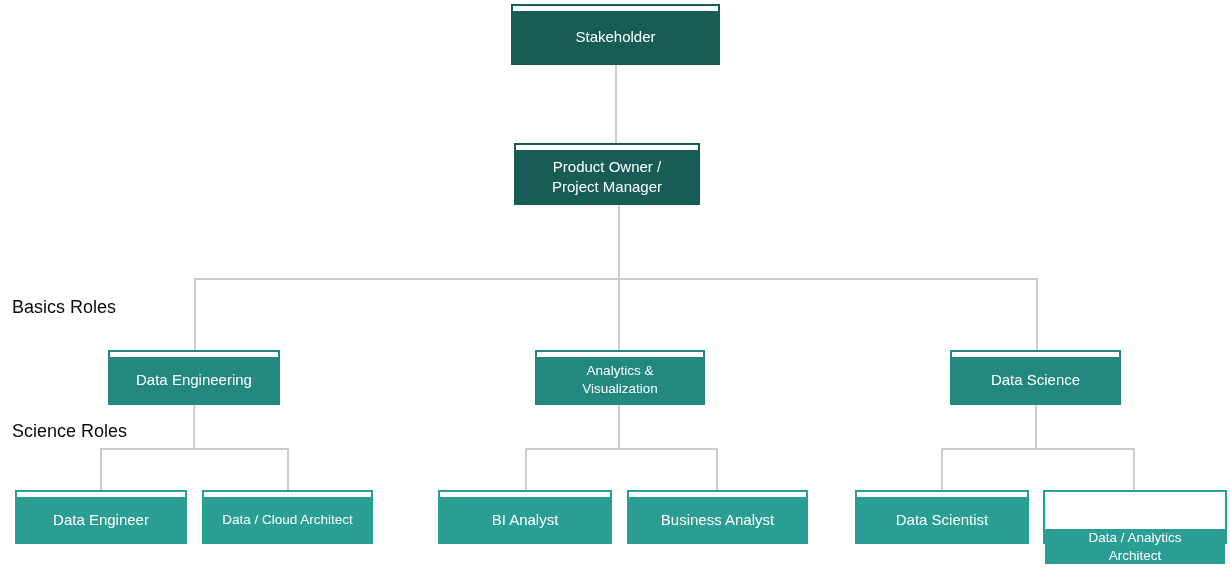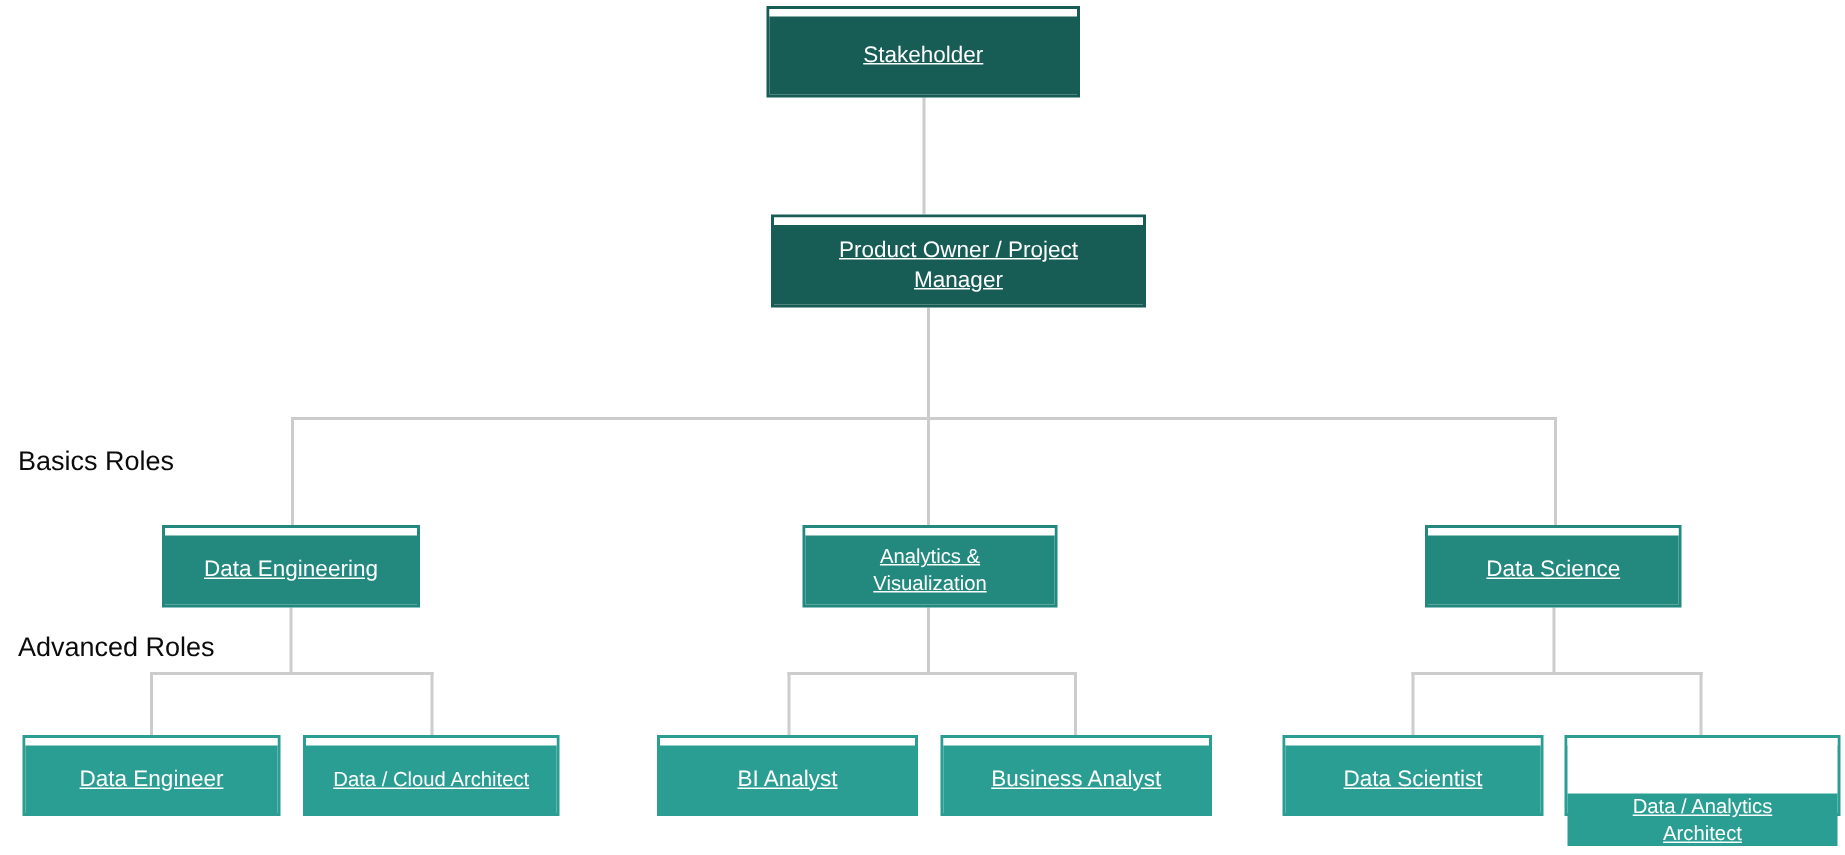--- a/index.html
+++ b/index.html
@@ -28,21 +28,20 @@
   .node .body {
     flex: 1;
     display: flex;
     align-items: center;
     justify-content: center;
     text-align: center;
     color: var(--node-text, #ffffff);
     font-size: 15px;
     line-height: 1.3;
     padding: 0 18px;
-    text-decoration: underline;
   }
   .node.dark  { border-color: var(--node-dark, #175d55); }
   .node.dark  .body { background: var(--node-dark, #175d55); }
   .node.mid   { border-color: var(--node-mid, #23887e); }
   .node.mid   .body { background: var(--node-mid, #23887e); }
   .node.light { border-color: var(--node-light, #2b9e93); }
   .node.light .body { background: var(--node-light, #2b9e93); }
   .node.small .body { font-size: 13.5px; }
 
   .side-label {
@@ -75,30 +74,30 @@
   <div class="line" style="left:525px; top:448px; width:193px; height:2px;"></div>
   <div class="line" style="left:525px; top:448px; width:2px; height:43px;"></div>
   <div class="line" style="left:716px; top:448px; width:2px; height:43px;"></div>
 
   <div class="line" style="left:1035px; top:404px; width:2px; height:45px;"></div>
   <div class="line" style="left:941px; top:448px; width:194px; height:2px;"></div>
   <div class="line" style="left:941px; top:448px; width:2px; height:43px;"></div>
   <div class="line" style="left:1133px; top:448px; width:2px; height:43px;"></div>
 
   <div class="side-label" style="top:293px;">Basics Roles</div>
-  <div class="side-label" style="top:417px;">Advanced Roles</div>
+  <div class="side-label" style="top:417px;">Science Roles</div>
 
   <div class="node dark" style="left:511px; top:4px; width:209px; height:61px;">
     <div class="strip"></div>
     <div class="body">
         <span>Stakeholder</span>
       </div>
   </div>
 
-  <div class="node dark" style="left:514px; top:143px; width:250px; height:62px;">
+  <div class="node dark" style="left:514px; top:143px; width:186px; height:62px;">
     <div class="strip"></div>
     <div class="body">
         <span>Product Owner / Project Manager</span>
       </div>
   </div>
 
   <div class="node mid" style="left:108px; top:350px; width:172px; height:55px;">
     <div class="strip"></div>
     <div class="body">
         <span>Data Engineering</span>

